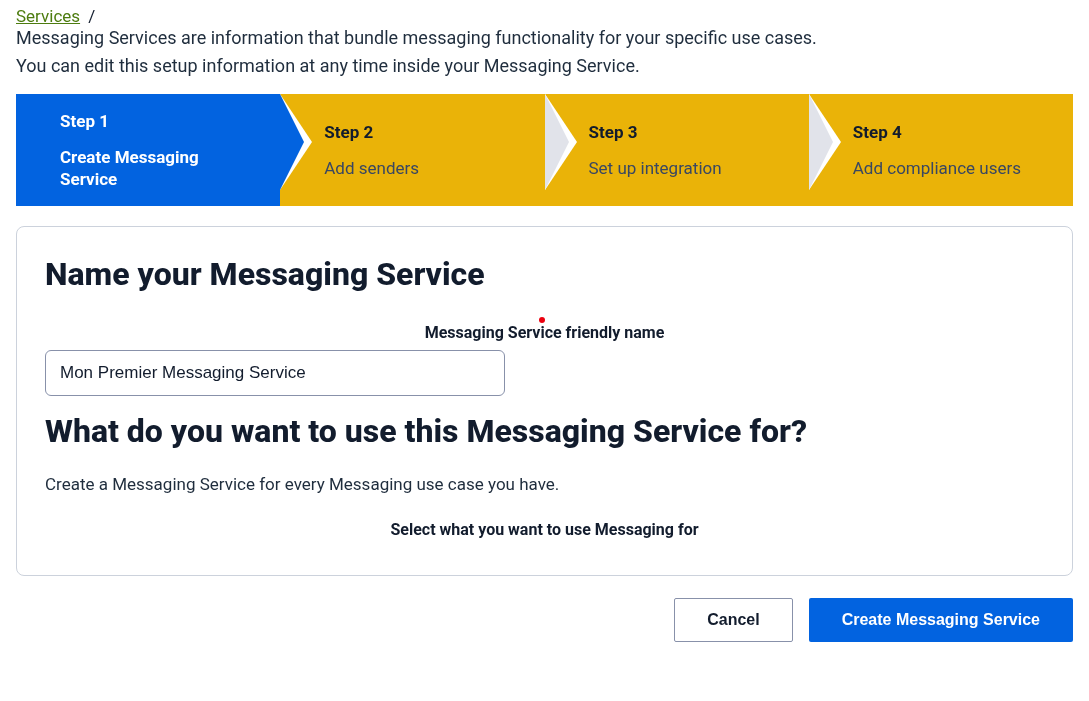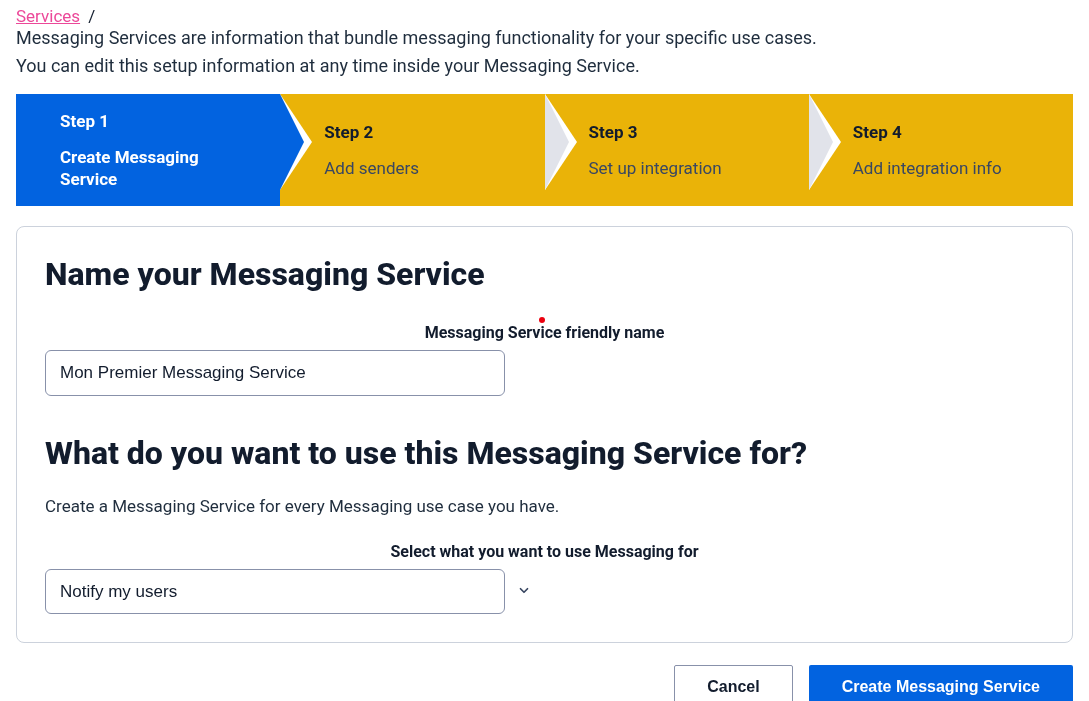--- a/index.html
+++ b/index.html
@@ -4,21 +4,21 @@
 <style>
   * { box-sizing: border-box; }
   body {
     margin: 0;
     padding: 0 16px;
     font-family: -apple-system, BlinkMacSystemFont, "Segoe UI", Roboto, Helvetica, Arial, sans-serif;
     color: #121c2d;
     background: #fff;
     font-size: 16px;
   }
-  a { color: #ec4899; text-decoration: none; }
+  a { color: #4d7c0f; text-decoration: none; }
 
   .breadcrumb {
     padding-top: 6px;
     font-size: 17px;
   }
   .breadcrumb a { text-decoration: underline; }
   .breadcrumb-sep { color: #121c2d; margin: 0 4px; }
 
   .intro {
     font-size: 18px;
@@ -89,21 +89,21 @@
     border: 1px solid #ccd2dc;
     border-radius: 8px;
     padding: 28px;
   }
   .h2 {
     margin: 0 0 24px 0;
     font-size: 32px;
     font-weight: 800;
     color: #121c2d;
   }
-  .h2.second { margin-top: 38px; }
+  .h2.second { margin-top: 16px; }
   .label {
     font-weight: 700;
     font-size: 16px;
     color: #121c2d;
     margin-bottom: 8px;
     display: flex;
     align-items: center;
     flex-direction: column;
   }
   .req-dot {
@@ -195,21 +195,21 @@
   <div class="step">
     <div class="step-number">Step 2</div>
     <div class="step-title">Add senders</div>
   </div>
   <div class="step">
     <div class="step-number">Step 3</div>
     <div class="step-title">Set up integration</div>
   </div>
   <div class="step">
     <div class="step-number">Step 4</div>
-    <div class="step-title">Add integration info</div>
+    <div class="step-title">Add compliance users</div>
   </div>
 </div>
 
 <div class="card">
 
   <h2 class="h2">Name your Messaging Service</h2>
 
   <div class="label">
     <span class="req-dot"></span>
     <span>Messaging Service friendly name</span>
@@ -217,29 +217,19 @@
   <input type="text" class="text-input" value="Mon Premier Messaging Service" style="">
 
   <h2 class="h2 second">What do you want to use this Messaging Service for?</h2>
 
   <div class="helper">Create a Messaging Service for every Messaging use case you have.</div>
 
   <div class="label">
     <span>Select what you want to use Messaging for</span>
   </div>
 
-  <div class="select-wrap">
-    <select class="select">
-      <option>Notify my users</option>
-    </select>
-    <span class="select-caret">
-      <svg width="14" height="14" viewBox="0 0 24 24" fill="none" stroke="currentColor" stroke-width="3" stroke-linecap="round" stroke-linejoin="round">
-          <polyline points="6 9 12 15 18 9"></polyline>
-        </svg>
-    </span>
-  </div>
 
 </div>
 
 <div class="footer">
   <button class="btn btn-secondary">Cancel</button>
   <button class="btn btn-primary">Create Messaging Service</button>
 </div>
 
 </body></html>

